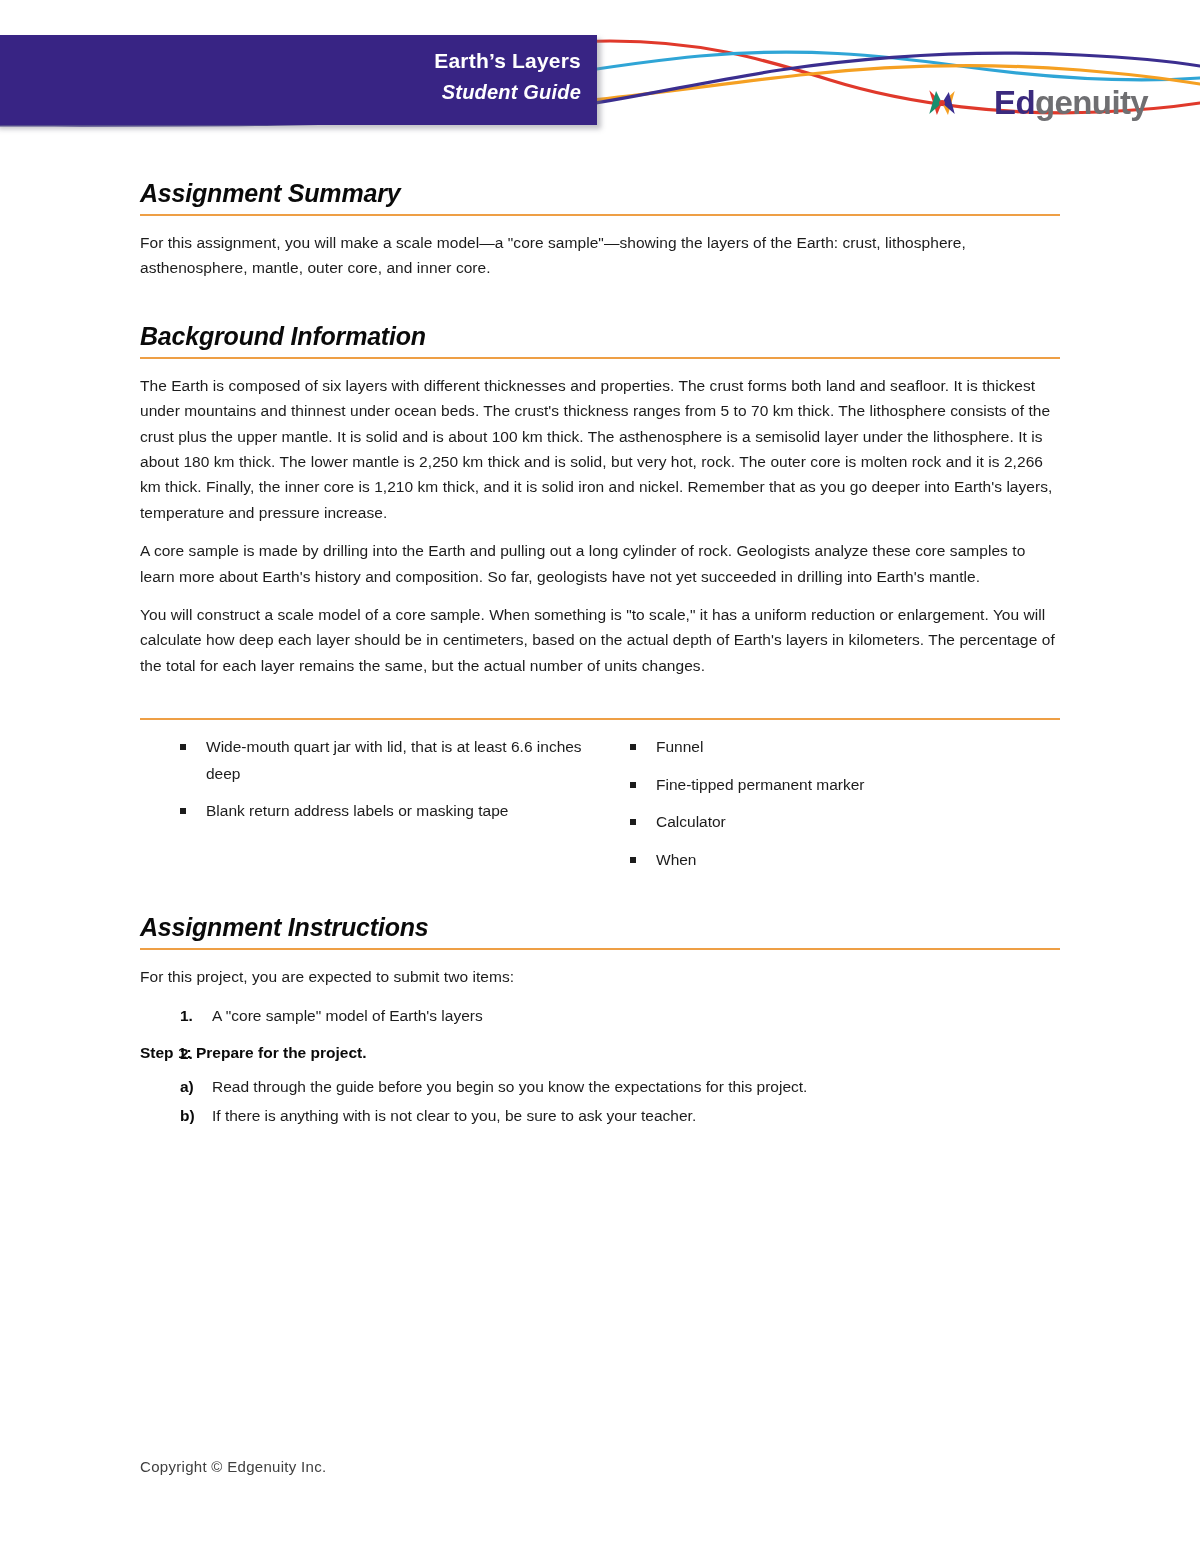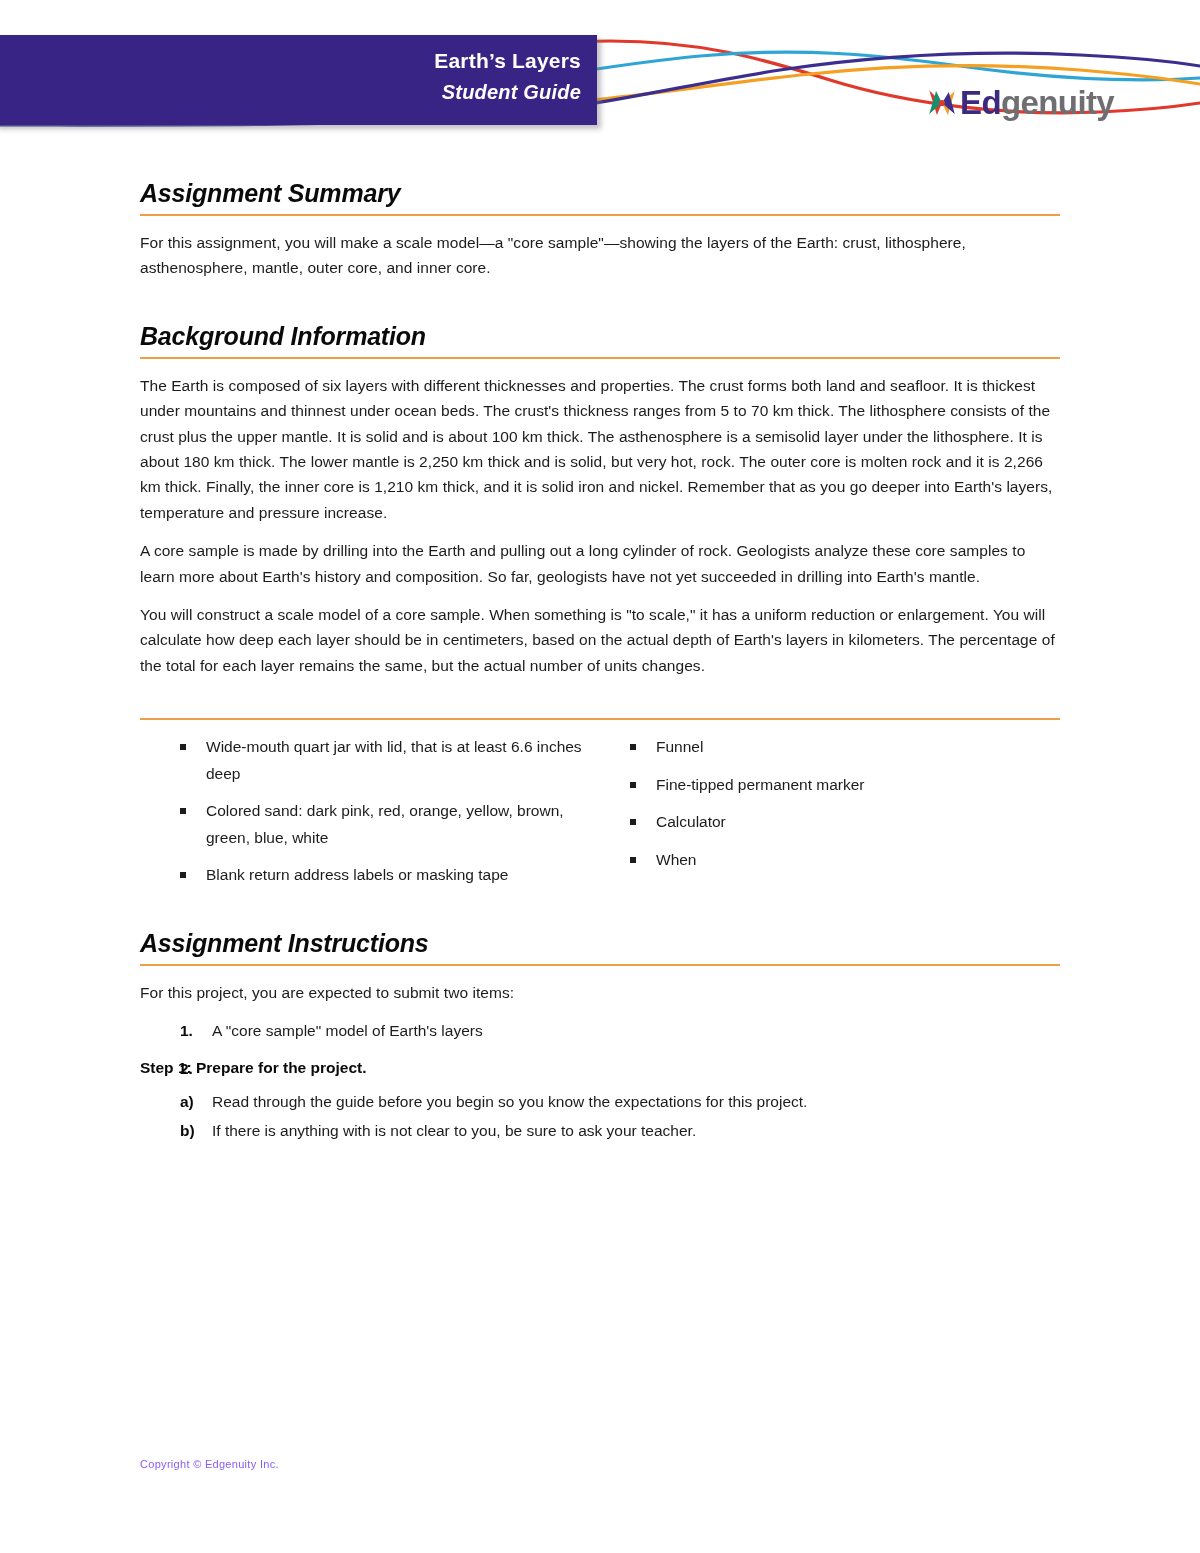--- a/index.html
+++ b/index.html
@@ -57,20 +57,21 @@
     line-height: 30px;
     letter-spacing: 0.2px;
   }
   .logo {
     position: absolute;
     left: 925px;
     top: 86px;
     display: flex;
     align-items: center;
     z-index: 6;
+    gap: 34px;
   }
   .logo-mark {
     width: 34px;
     height: 34px;
     margin-right: 1px;
     flex: none;
   }
   .logo-text {
     font-size: 33px;
     line-height: 34px;
@@ -184,22 +185,22 @@
     top: 0;
     font-weight: bold;
     color: #0a0a0a;
   }
 
   
   .footer {
     position: absolute;
     left: 140px;
     top: 1458px;
-    font-size: 11px;
-    color: #8b5cf6;
+    font-size: 15px;
+    color: #404040;
     letter-spacing: 0.3px;
   }
 </style>
 </head>
 <body>
 
 <div class="header">
 
   <svg class="header-waves" viewBox="0 0 1200 150" preserveAspectRatio="none">
     <g fill="none" stroke-width="3.2" stroke-linecap="round">
@@ -252,24 +253,20 @@
     <div class="rule"></div>
 
     <div class="materials-cols">
       <div class="mat-col left">
         <div class="bullet-item">
           <span class="sq"></span>
           <span>Wide-mouth quart jar with lid, that is at least 6.6 inches deep</span>
         </div>
         <div class="bullet-item">
           <span class="sq"></span>
-          <span>Colored sand: dark pink, red, orange, yellow, brown, green, blue, white</span>
-        </div>
-        <div class="bullet-item">
-          <span class="sq"></span>
           <span>Blank return address labels or masking tape</span>
         </div>
       </div>
 
       <div class="mat-col right">
         <div class="bullet-item">
           <span class="sq"></span>
           <span>Funnel</span>
         </div>
         <div class="bullet-item">

